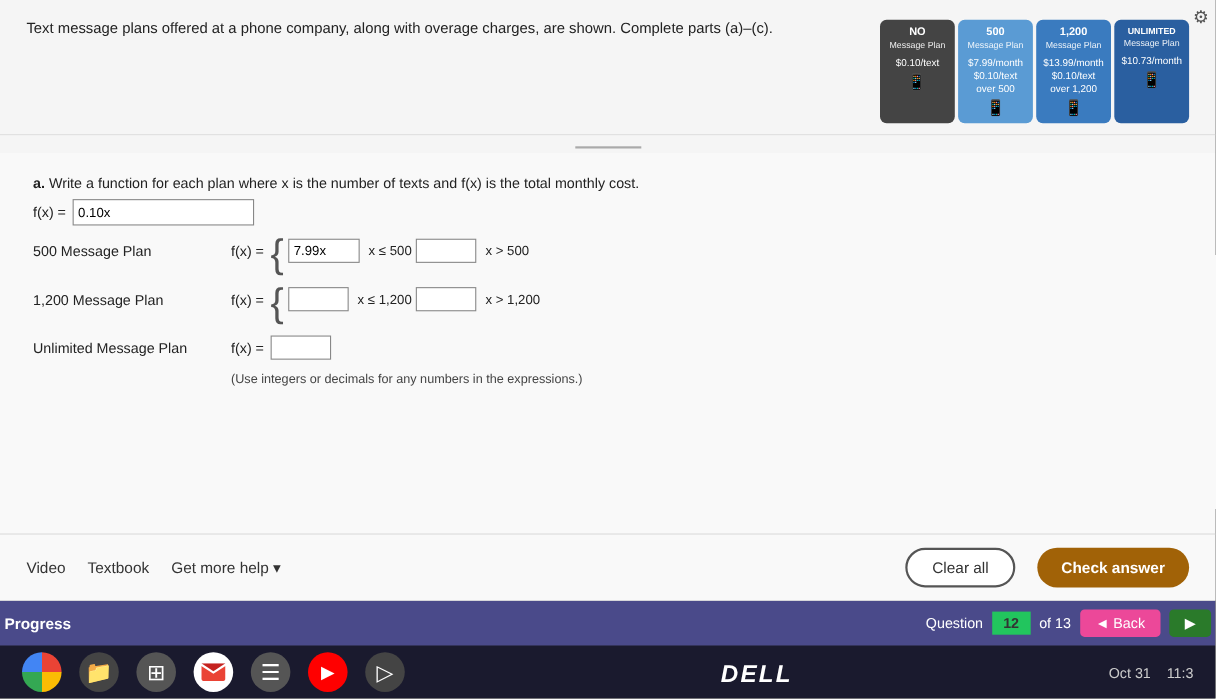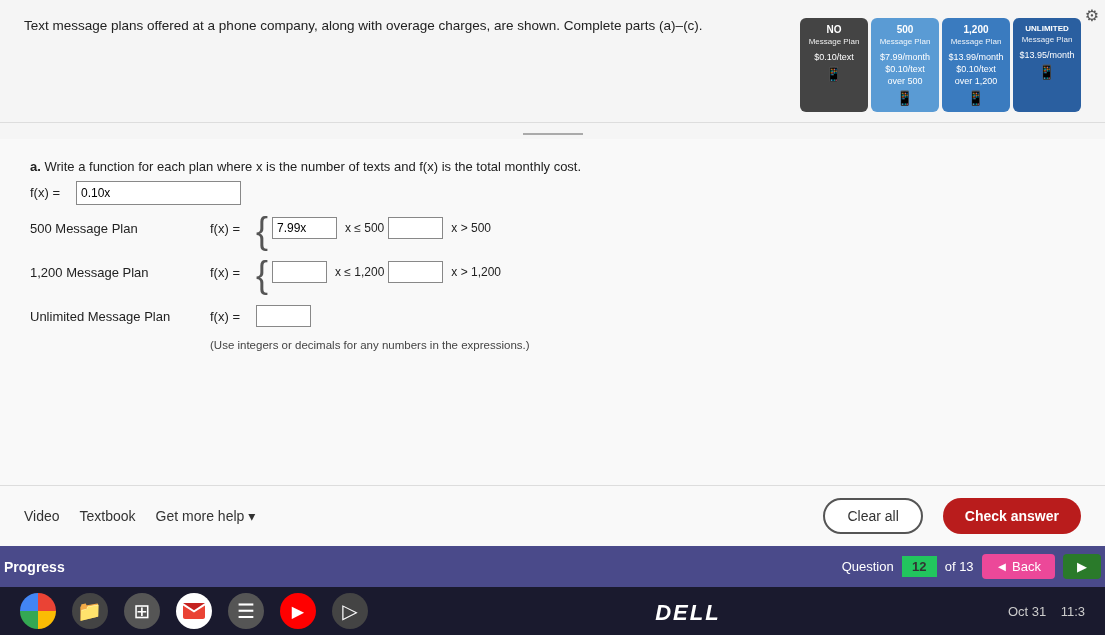--- a/index.html
+++ b/index.html
@@ -110,21 +110,21 @@
       color: #222;
       width: 180px;
       padding-top: 4px;
     }
 
     .function-def {
       font-size: 13px;
       color: #222;
       display: flex;
       align-items: flex-start;
-      gap: 16px;
+      gap: 6px;
     }
 
     .f-label {
       white-space: nowrap;
       padding-top: 4px;
     }
 
     .input-box {
       border: 1px solid #888;
       background: white;
@@ -214,21 +214,21 @@
       background: white;
       border-radius: 20px;
       padding: 8px 22px;
       font-size: 14px;
       cursor: pointer;
       color: #333;
       font-weight: 500;
     }
 
     .check-answer-btn {
-      background: #b91c1c;
+      background: #a16207;
       border: none;
       border-radius: 20px;
       padding: 10px 22px;
       font-size: 14px;
       cursor: pointer;
       color: white;
       font-weight: 600;
     }
 
     
@@ -379,21 +379,21 @@
         <div class="plan-card-subtitle">Message Plan</div>
         <div class="plan-card-price">$13.99/month</div>
         <div class="plan-card-price">$0.10/text</div>
         <div class="plan-card-price">over 1,200</div>
         <div style="margin-top:4px;font-size:14px;">📱</div>
       </div>
 
       <div class="plan-card plan-unlimited">
         <div class="plan-card-title" style="font-size:8px;">UNLIMITED</div>
         <div class="plan-card-subtitle">Message Plan</div>
-        <div class="plan-card-price">$13.95/month</div>
+        <div class="plan-card-price">$10.73/month</div>
         <div style="margin-top:4px;font-size:14px;">📱</div>
       </div>
     </div>
 
     <div class="gear-icon-top">⚙</div>
   </div>
 
   <div style="display:flex;justify-content:center;padding:4px 0;background:#f5f5f5;">
     <div style="width:60px;height:2px;background:#aaa;margin-top:6px;"></div>
   </div>

